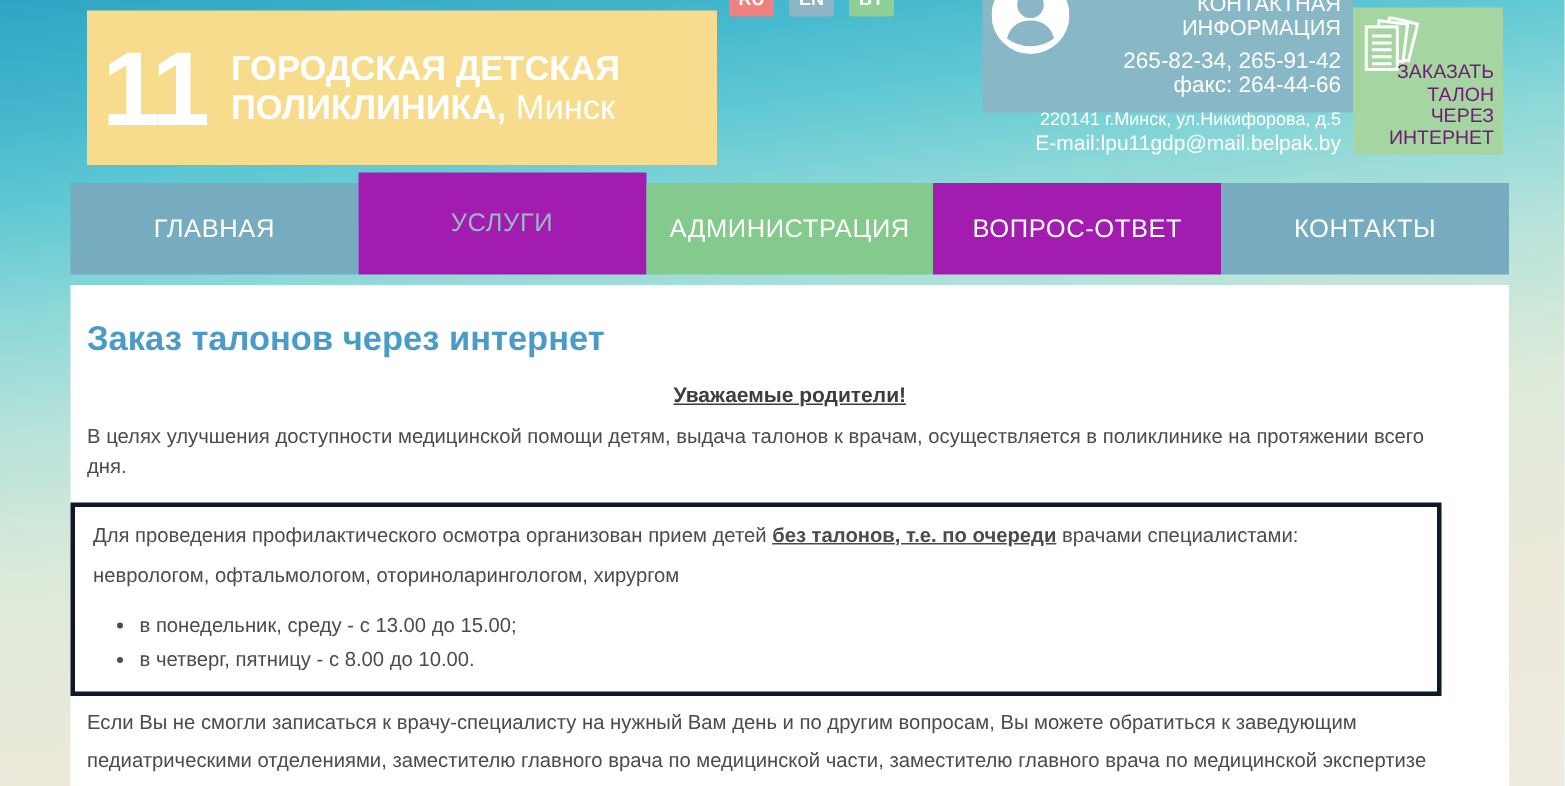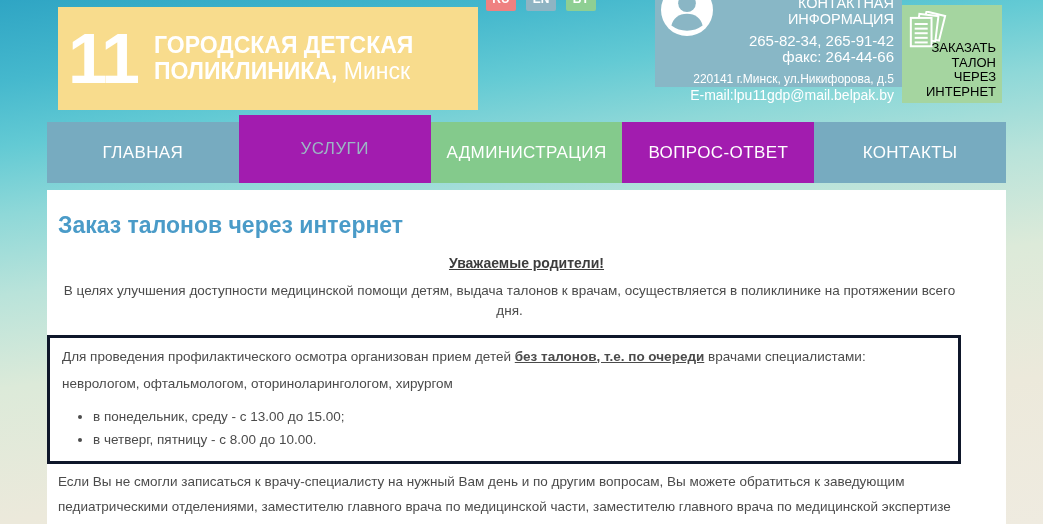--- a/index.html
+++ b/index.html
@@ -29,35 +29,35 @@
     position: absolute; left: 58px; top: 7px; width: 420px; height: 103px;
     background: #f8dc8d; display: flex; align-items: center; padding-left: 10px;
     color: #fff; cursor: pointer;
   }
   .logo-number { font-size: 70px; font-weight: bold; line-height: 1; letter-spacing: -2px; }
   .logo-title { margin-left: 16px; font-size: 23px; font-weight: bold; line-height: 1.12; }
   .logo-title .light { font-weight: normal; }
 
   
   .contact-box {
-    position: absolute; left: 655px; top: 0; width: 247px; height: 87px;
+    position: absolute; left: 655px; top: 0; width: 247px; height: 75px;
     background: #88b7c6; color: #fff; text-align: right; padding-right: 8px;
     font-size: 14px;
   }
   .avatar { position: absolute; left: 6px; top: -16px; width: 52px; height: 52px; }
   .contact-heading { width: 132px; margin: -5px 0 0 auto; font-size: 14.5px; line-height: 16px; }
   .contact-phones { margin-top: 6px; font-size: 15px; line-height: 15px; }
   .contact-fax { font-size: 15px; line-height: 17px; }
   .contact-address { margin-top: 7px; font-size: 12px; line-height: 15px; }
   .contact-email { font-size: 14px; line-height: 17px; cursor: pointer; }
 
   
   .order-box {
     position: absolute; left: 902px; top: 5px; width: 100px; height: 98px;
-    background: #a5d5a0; color: #000000; cursor: pointer;
+    background: #a5d5a0; color: #701a75; cursor: pointer;
   }
   .docs-icon { position: absolute; left: 5px; top: 6px; width: 46px; height: 46px; }
   .order-text {
     position: absolute; right: 6px; top: 36px; text-align: right;
     font-size: 13px; line-height: 14.5px;
   }
 
   
   .nav {
     position: absolute; left: 47px; top: 115px; width: 959px; height: 68px;
@@ -76,21 +76,21 @@
   .content {
     position: absolute; left: 47px; top: 190px; width: 959px; height: 334px;
     background: #fff; padding: 10px 45px 16px 11px;
     color: #4b4b4b; font-size: 13.5px;
   }
   .page-title { color: #4a9bc8; font-size: 23px; font-weight: bold; margin: 12px 0 16px; }
   .greeting {
     text-align: center; font-weight: bold; text-decoration: underline;
     font-size: 14px; margin: 12px -34px 10px 0; color: #3d3d3d;
   }
-  .intro { margin-bottom: 13px; line-height: 1.5; text-align: center; }
+  .intro { margin-bottom: 13px; line-height: 1.5; }
   .alert-box {
     margin-left: -11px; border: 3px solid #0f172a; padding: 1px 12px 8px;
   }
   .alert-box p { line-height: 2.05; margin-top: 4px; }
   .alert-box .emph { font-weight: bold; text-decoration: underline; }
   .alert-box ul { margin: 9px 0 2px; padding-left: 31px; }
   .alert-box li { line-height: 1.5; margin-bottom: 3px; }
   .body-par { margin-top: 6px; line-height: 1.85; }
 </style>
 </head>

